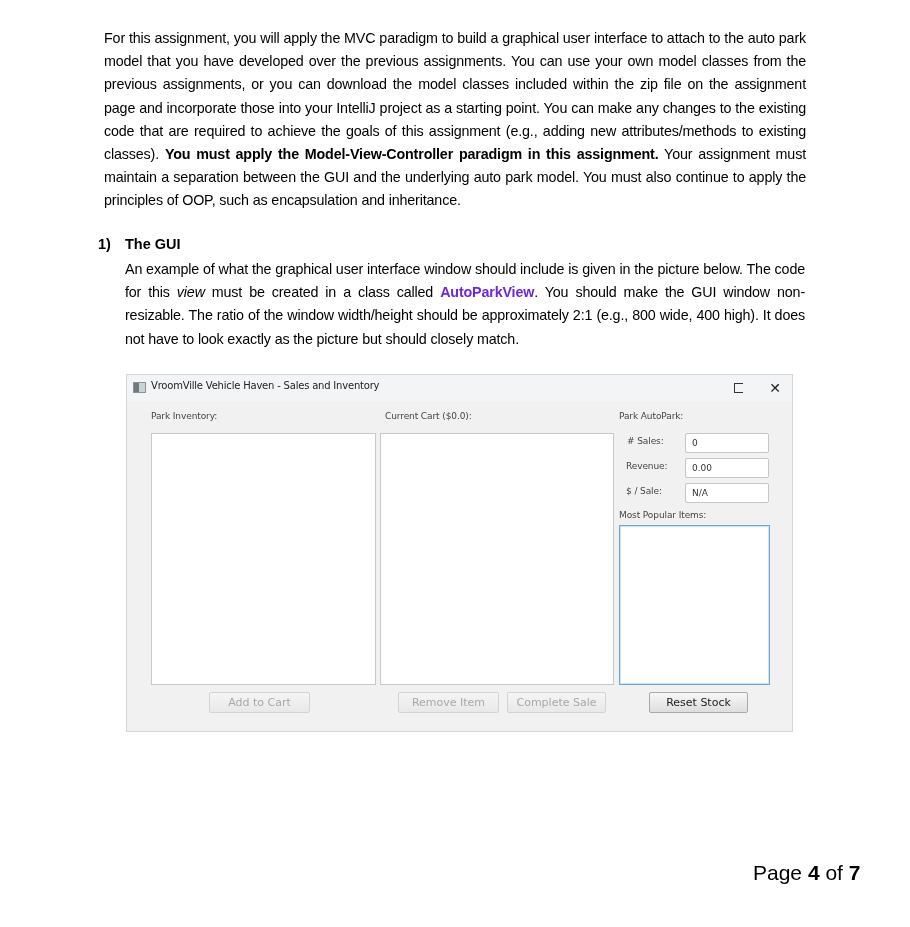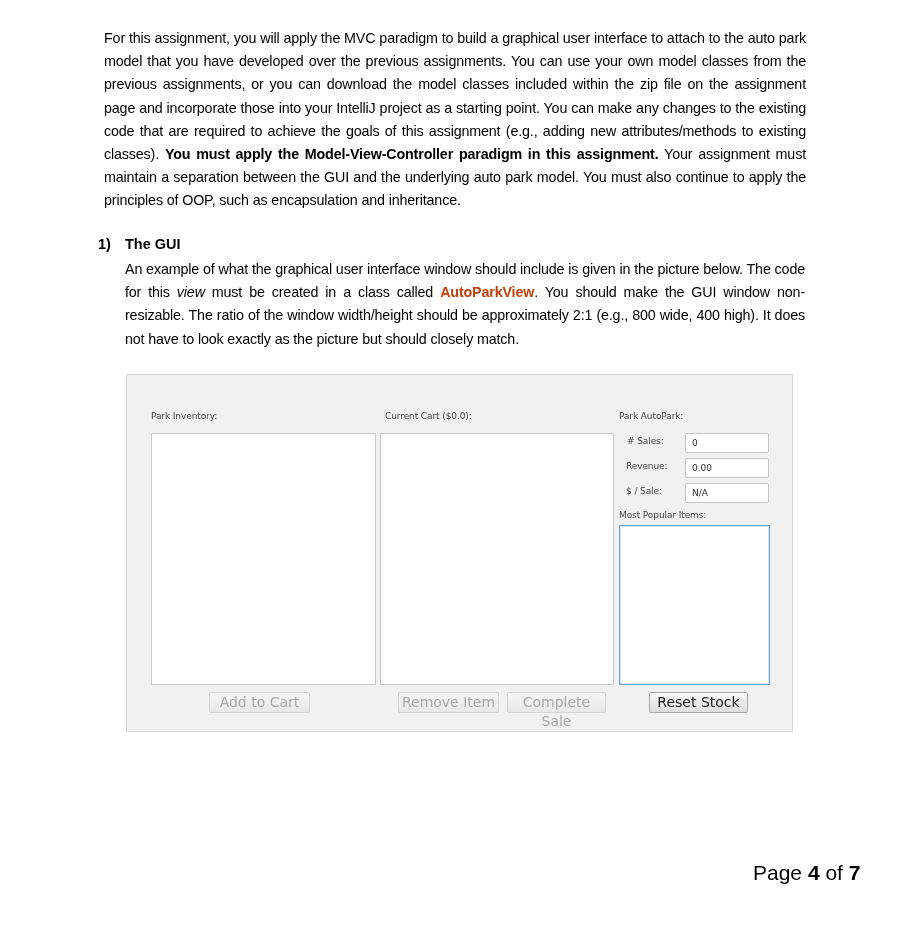--- a/index.html
+++ b/index.html
@@ -15,21 +15,21 @@
     position: absolute; left: 104px; width: 702px;
     font-size: 14.3px; line-height: 23.2px; text-align: justify;
     letter-spacing: -0.15px;
   }
   .p1 { top: 27px; }
   .section-head {
     position: absolute; left: 98px; top: 236px; font-size: 14.5px; font-weight: bold;
   }
   .section-head .num { display: inline-block; width: 27px; }
   .p2 { left: 125px; width: 680px; top: 258px; }
-  .blue { color: #c2410c; font-weight: bold; }
+  .blue { color: #6d28d9; font-weight: bold; }
   b { font-weight: bold; }
   i { font-style: italic; }
 
   
   .win {
     position: absolute; left: 126px; top: 374px; width: 667px; height: 358px;
     background: #f1f1f1; border: 1px solid #d6d6d6; box-sizing: border-box;
     font-family: "DejaVu Sans", sans-serif; color: #333;
   }
   .win-titlebar { position: absolute; left: 0; top: 0; right: 0; height: 26px; background: #f3f4f6; }
@@ -40,41 +40,47 @@
     font-size: 13px; line-height: 20px; color: #222; cursor: default; }
   .win-max { left: 597px; }
   .win-max span { display: inline-block; width: 8px; height: 8px; border: 1px solid #333; border-right: none; margin-top: 5px; }
   .win-close { left: 634px; font-size: 14px; }
 
   .lbl { position: absolute; font-size: 9px; color: #444; letter-spacing: -0.1px; }
   .list { position: absolute; background: #fff; border: 1px solid #c9c9c9; box-sizing: border-box; }
   .tf { position: absolute; width: 84px; height: 20px; background: #fff; border: 1px solid #c6c6c6;
         border-radius: 2px; box-sizing: border-box; font-size: 9px; padding: 4px 6px; color: #333; }
   .btn { position: absolute; height: 21px; border: 1px solid #d4d4d4; border-radius: 2px; box-sizing: border-box;
-         background: linear-gradient(#f5f5f5, #e8e8e8); font-size: 14px; text-align: center; line-height: 19px;
+         background: linear-gradient(#f5f5f5, #e8e8e8); font-size: 11px; text-align: center; line-height: 19px;
          color: #a8a8a8; cursor: default; }
   .btn.enabled { color: #222; border-color: #a9a9a9; background: linear-gradient(#f7f7f7, #dedede); }
   .popular { border: 1px solid #6aa7d6; box-shadow: 0 0 0 1px #cfe4f4 inset; }
 
   .footer { position: absolute; left: 753px; top: 861px; font-size: 21px; }
   .footer b { font-weight: bold; }
 </style>
 </head>
 <body>
 
 <div class="doc">
 
 
   <div class="para p1"><span>For this assignment, you will apply the MVC paradigm to build a graphical user interface to attach to the auto park model that you have developed over the previous assignments. You can use your own model classes from the previous assignments, or you can download the model classes included within the zip file on the assignment page and incorporate those into your IntelliJ project as a starting point. You can make any changes to the existing code that are required to achieve the goals of this assignment (e.g., adding new attributes/methods to existing classes). </span><b>You must apply the Model-View-Controller paradigm in this assignment.</b><span> Your assignment must maintain a separation between the GUI and the underlying auto park model. You must also continue to apply the principles of OOP, such as encapsulation and inheritance.</span></div>
 
   <div class="section-head"><span class="num">1)</span><span>The GUI</span></div>
 
   <div class="para p2"><span>An example of what the graphical user interface window should include is given in the picture below. The code for this </span><i>view</i><span> must be created in a class called </span><span class="blue">AutoParkView</span><span>. You should make the GUI window non-resizable. The ratio of the window width/height should be approximately 2:1 (e.g., 800 wide, 400 high). It does not have to look exactly as the picture but should closely match.</span></div>
 
   <div class="win">
+    <div class="win-titlebar">
+      <div class="win-app-icon"></div>
+      <div class="win-title">VroomVille Vehicle Haven - Sales and Inventory</div>
+      <div class="win-btn win-max"><span></span></div>
+      <div class="win-btn win-close"><span>✕</span></div>
+    </div>
 
     <div class="lbl" style="left:24px; top:36px;">Park Inventory:</div>
     <div class="lbl" style="left:258px; top:36px;">Current Cart ($0.0):</div>
     <div class="lbl" style="left:492px; top:36px;">Park AutoPark:</div>
 
     <div class="list" style="left:24px; top:58px; width:225px; height:252px;"></div>
     <div class="list" style="left:253px; top:58px; width:234px; height:252px;"></div>
 
     <div class="lbl" style="left:500px; top:61px;"># Sales:</div>
     <div class="tf" style="left:558px; top:58px;">0</div>

